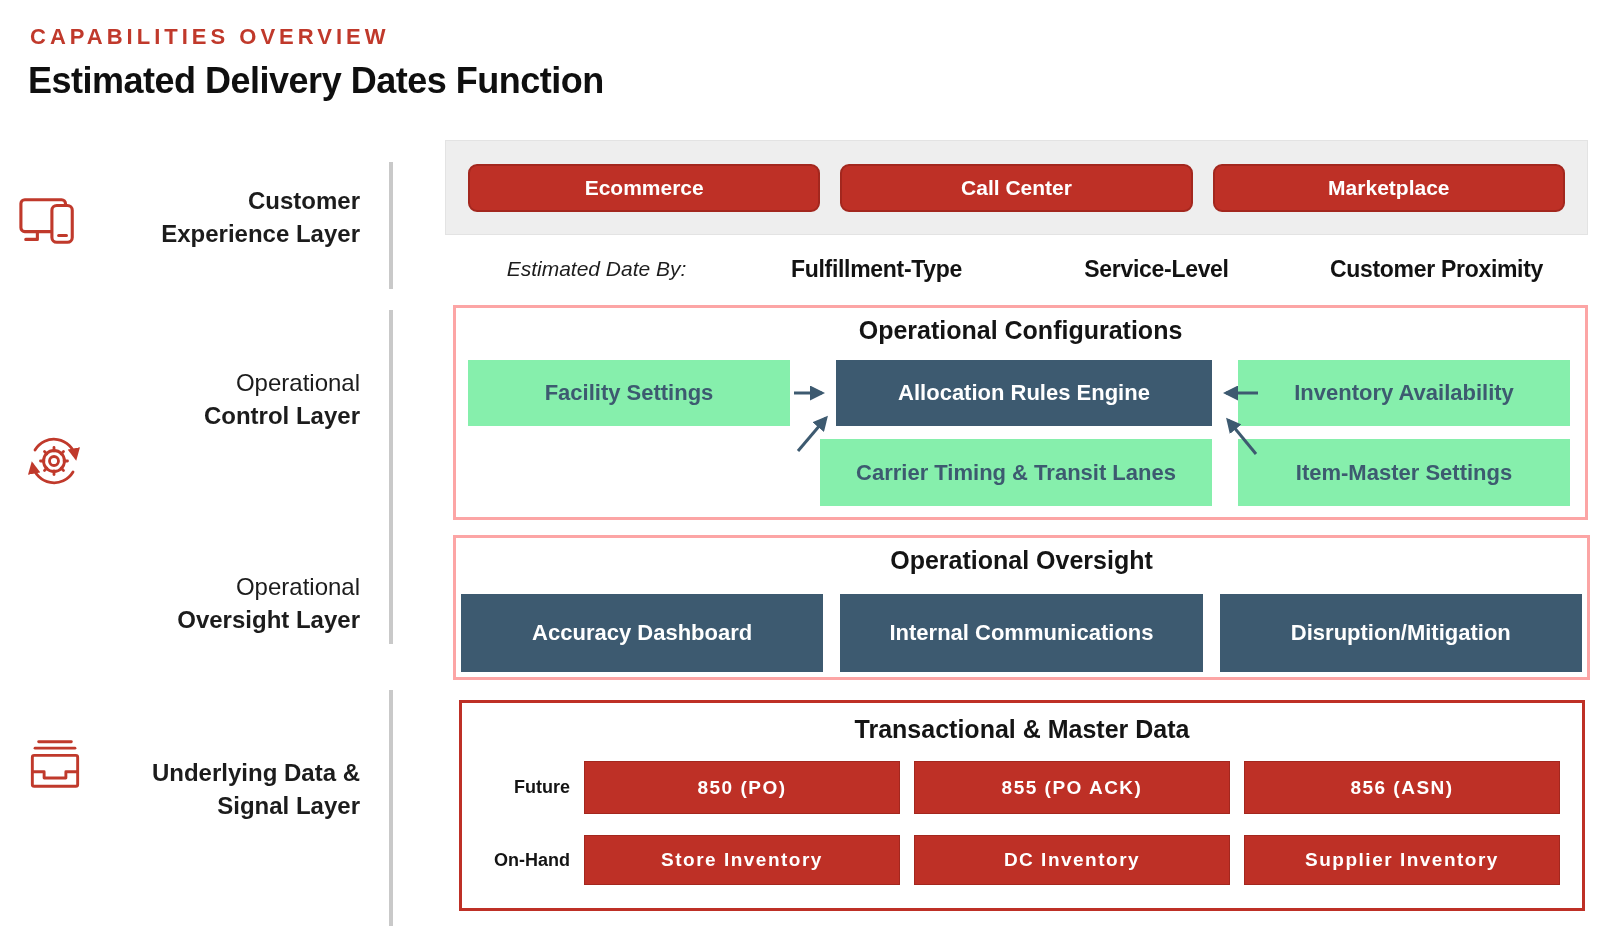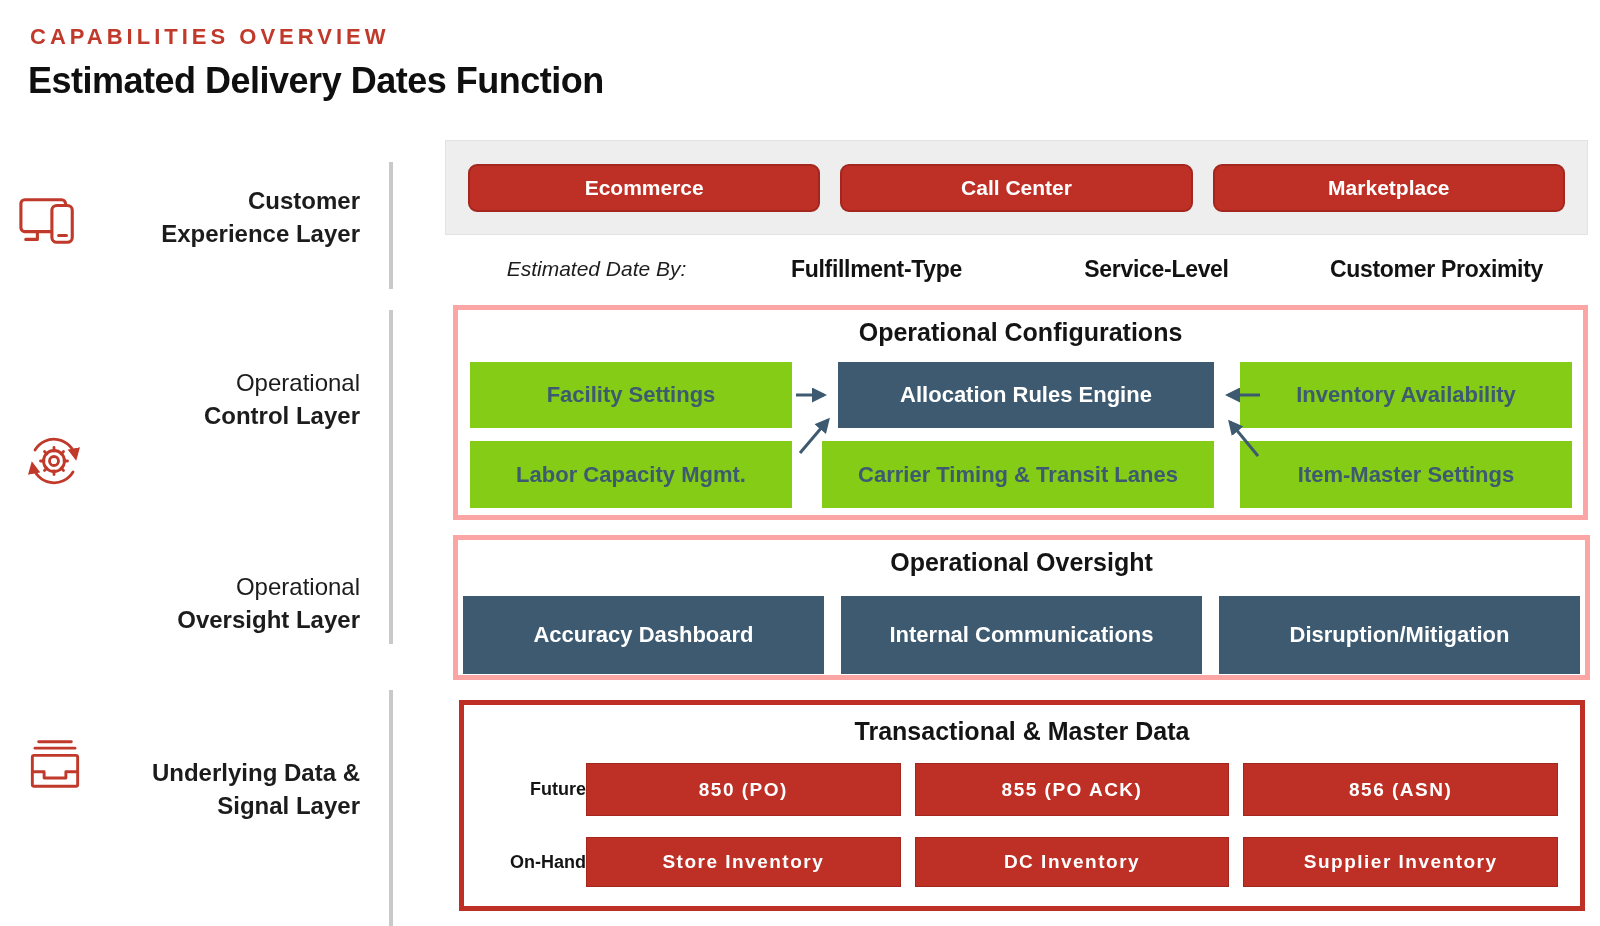--- a/index.html
+++ b/index.html
@@ -35,43 +35,43 @@
                  border-radius:9px; color:#fff; font-weight:700; font-size:21px;
                  display:flex; align-items:center; justify-content:center; }
 
   .estimate-row { position:absolute; left:445px; top:250px; width:1143px; height:38px;
                   display:flex; padding:0 22px; gap:21px; align-items:center; }
   .estimate-cell { flex:1; text-align:center; }
   .estimate-label { font-style:italic; font-size:21px; color:#1d1d1d; }
   .estimate-item { font-size:23px; font-weight:800; color:#121212; letter-spacing:-0.3px; }
 
   
-  .section-box { position:absolute; background:#fff; border:5px solid #fca5a5; }
+  .section-box { position:absolute; background:#fff; border:3px solid #fca5a5; }
   .section-title { position:absolute; left:0; right:0; text-align:center; font-size:25px;
                    font-weight:800; color:#141414; }
 
   
   #config-box { left:453px; top:305px; width:1135px; height:215px; }
   .cfg-cell { position:absolute; display:flex; align-items:center; justify-content:center;
               font-size:22px; font-weight:700; text-align:center; }
-  .gray-cell { background:#84cc16; color:#3D5A70; }
+  .gray-cell { background:#86efac; color:#3D5A70; }
   .dark-cell { background:#3D5A70; color:#ffffff; }
   #cfg-svg { position:absolute; left:0; top:0; width:100%; height:100%; pointer-events:none; }
 
   
   #oversight-box { left:453px; top:535px; width:1137px; height:145px; }
   .oversight-row { position:absolute; left:5px; right:5px; top:56px; display:flex; gap:17px; }
   .oversight-cell { flex:1; height:78px; background:#3D5A70; color:#fff; font-size:22px;
                     font-weight:700; display:flex; align-items:center; justify-content:center; }
 
   
   #data-box { left:459px; top:700px; width:1126px; height:211px; border-color:#BE3026; }
   .data-row { position:absolute; left:0; right:22px; display:flex; align-items:stretch; }
   .data-row-label { width:122px; display:flex; align-items:center; justify-content:flex-end;
-                    font-size:18px; font-weight:700; color:#141414; }
+                    padding-right:14px; font-size:18px; font-weight:700; color:#141414; }
   .data-cells { flex:1; display:flex; gap:14px; }
   .data-cell { flex:1; background:#BE3026; border:1px solid #A3271E; color:#fff;
                font-size:19px; font-weight:700; letter-spacing:1.5px; display:flex;
                align-items:center; justify-content:center; }
   #row-future { top:58px; height:53px; }
   #row-onhand { top:132px; height:50px; }
 </style>
 </head>
 <body>
 
@@ -152,21 +152,20 @@
     <div class="estimate-cell estimate-item">Customer Proximity</div>
   </div>
 
   <div class="section-box" id="config-box">
     <div class="section-title" style="top:8px;">Operational Configurations</div>
 
     <div class="cfg-cell gray-cell" style="left:12px;  top:52px;  width:322px; height:66px;">Facility Settings</div>
     <div class="cfg-cell dark-cell" style="left:380px; top:52px;  width:376px; height:66px;">Allocation Rules Engine</div>
     <div class="cfg-cell gray-cell" style="left:782px; top:52px;  width:332px; height:66px;">Inventory Availability</div>
 
-    <div class="cfg-cell gray-cell" style="left:12px;  top:131px; width:322px; height:67px;">Labor Capacity Mgmt.</div>
     <div class="cfg-cell gray-cell" style="left:364px; top:131px; width:392px; height:67px;">Carrier Timing &amp; Transit Lanes</div>
     <div class="cfg-cell gray-cell" style="left:782px; top:131px; width:332px; height:67px;">Item-Master Settings</div>
 
     <svg id="cfg-svg">
       <defs>
         <marker id="slateAh" viewBox="0 0 10 10" refX="8" refY="5" markerWidth="5" markerHeight="5" orient="auto">
           <path d="M0 0 L10 5 L0 10 z" fill="#3D5A70"></path>
         </marker>
       </defs>
       <line x1="338" y1="85" x2="366" y2="85" stroke="#3D5A70" stroke-width="3" marker-end="url(#slateAh)"></line>

